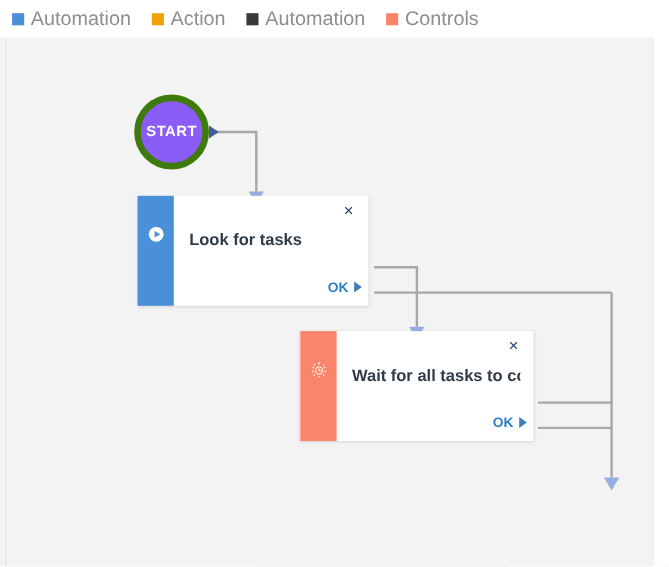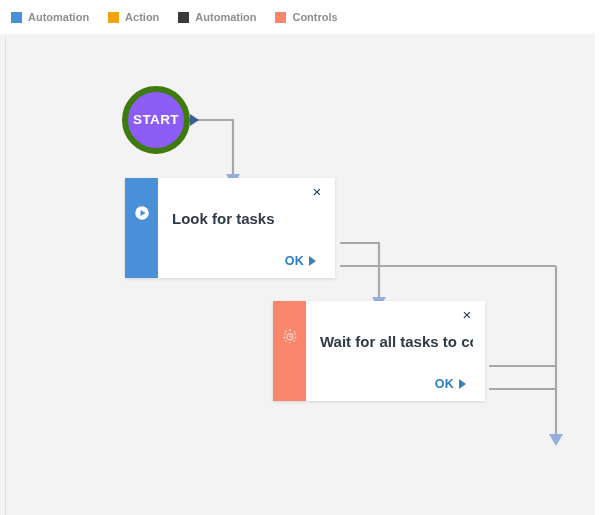--- a/index.html
+++ b/index.html
@@ -40,25 +40,24 @@
     align-items: center;
     margin-right: 19px;
   }
   .legend-swatch {
     width: 11px;
     height: 11px;
     margin-right: 6px;
     flex: 0 0 auto;
   }
   .legend-label {
-    font-size: 11px;
+    font-size: 18px;
     color: #8e8e8e;
     line-height: 1;
     white-space: nowrap;
-    font-weight: bold;
   }
 
   
   #canvas {
     position: absolute;
     left: 0;
     top: 34px;
     width: 595px;
     height: 481px;
     background: #f3f3f3;
@@ -171,21 +170,21 @@
     top: 32px;
     right: 12px;
     font-size: 15px;
     font-weight: bold;
     color: #2f3b47;
     white-space: nowrap;
     overflow: hidden;
   }
   .ports {
     position: absolute;
-    right: 19px;
+    right: 6px;
     bottom: 6px;
     display: flex;
     flex-direction: column;
     align-items: flex-end;
   }
   .port {
     display: flex;
     align-items: center;
     height: 22px;
     cursor: pointer;

